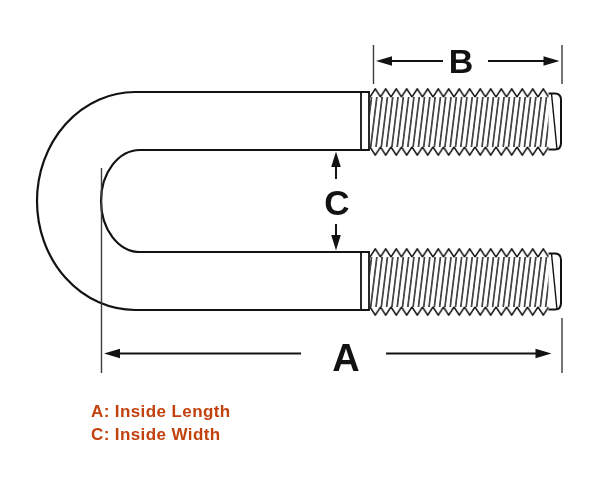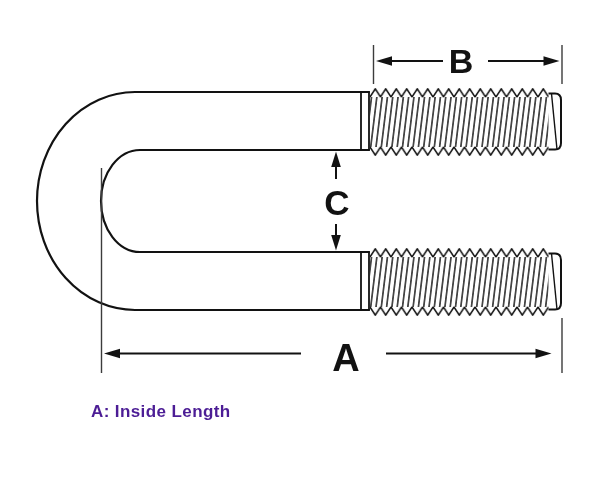--- a/index.html
+++ b/index.html
@@ -17,21 +17,21 @@
     font-family:"Liberation Sans","DejaVu Sans",sans-serif;
     font-weight:700;
     fill:#121212;
   }
   .legend{
     position:absolute;
     left:91px;
     top:401px;
     font-size:17px;
     font-weight:600;
-    color:#4c1d95;
+    color:#c2410c;
     letter-spacing:0.4px;
     line-height:22.5px;
     white-space:nowrap;
   }
 </style>
 </head>
 <body>
 
 <div class="stage">
 
@@ -89,15 +89,16 @@
       <path d="M101.5,168 L101.5,373 M562,318 L562,373" stroke="#3c3c3c" stroke-width="1.4" fill="none"></path>
       <path d="M118,353.5 L301,353.5 M386,353.5 L538,353.5" stroke="#121212" stroke-width="2" fill="none"></path>
       <polygon points="104,353.5 120,348.7 120,358.3" fill="#121212"></polygon>
       <polygon points="551.5,353.5 535.5,348.7 535.5,358.3" fill="#121212"></polygon>
       <text class="dim-letter" x="346" y="371" font-size="38" text-anchor="middle">A</text>
     </g>
   </svg>
 
   <div class="legend">
     <div class="legend-row">A: Inside Length</div>
+    <div class="legend-row">C: Inside Width</div>
   </div>
 
 </div>
 
 </body></html>

